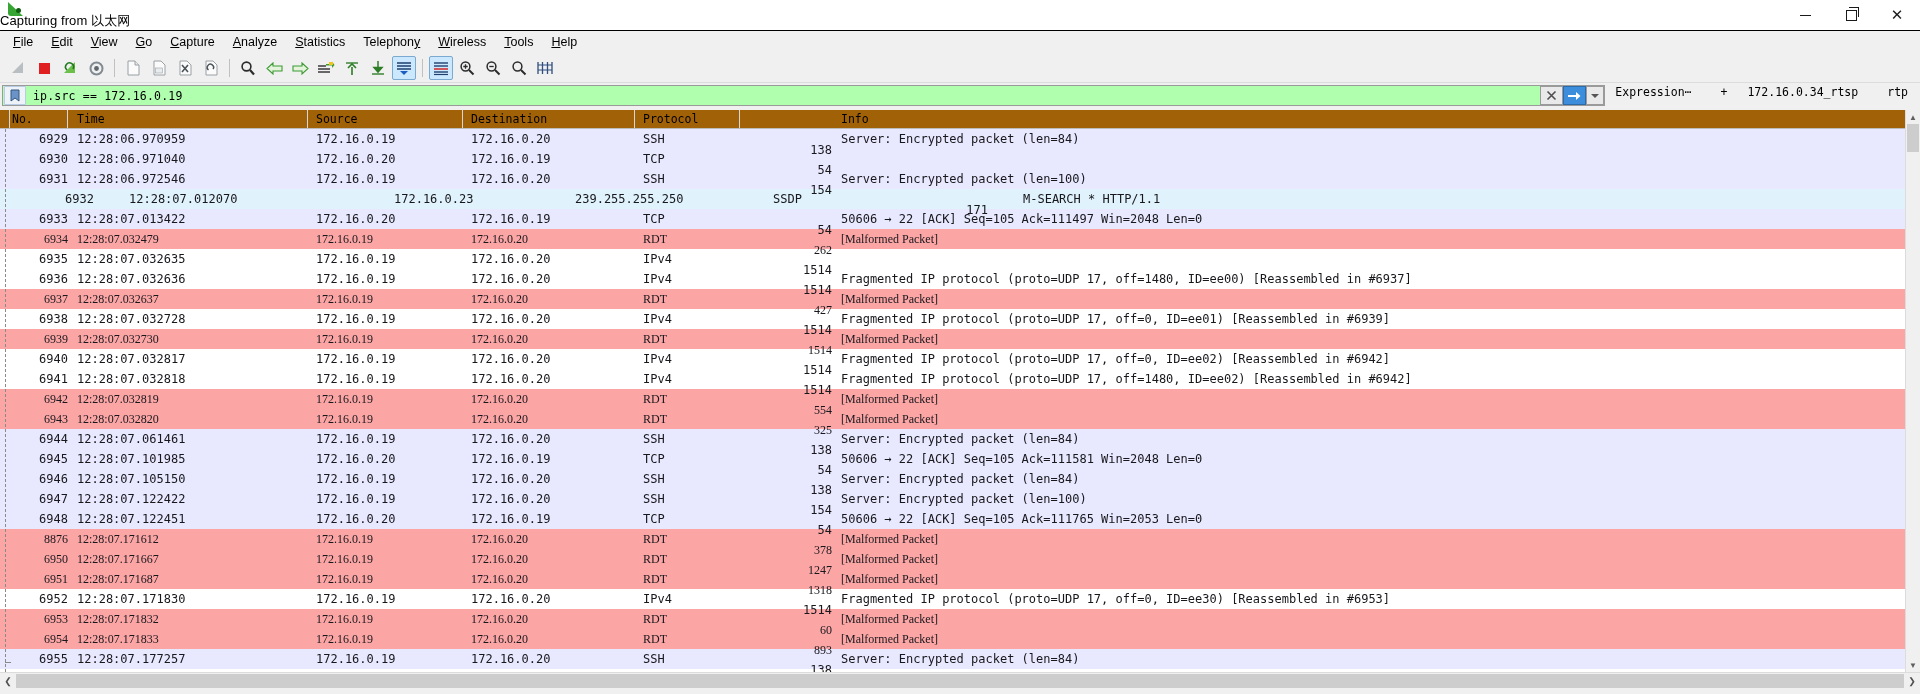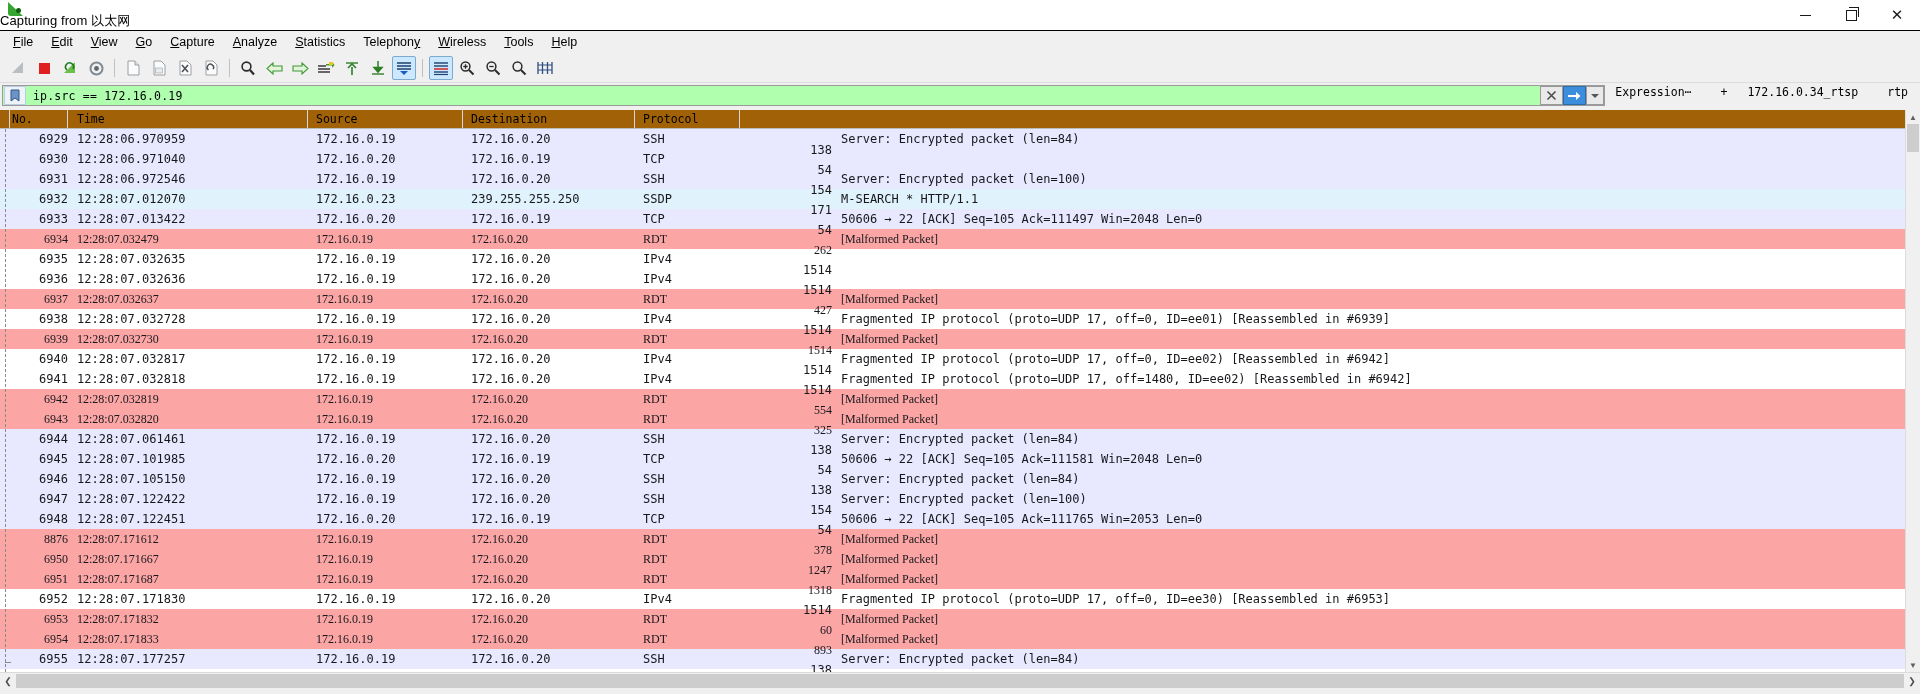--- a/index.html
+++ b/index.html
@@ -145,21 +145,21 @@
     border-top: 1px solid #dcdcdc;
   }
   .hs-arrow { width: 16px; display:flex; align-items:center; justify-content:center; font-size: 9px; color:#505050; }
   .hs-thumb { flex: 1 1 auto; background: #cdcdcd; margin: 1px 0; }
   .statusstrip { height: 16px; background: #f0f0f0; }
 
   
   .bg-ssh  { background: #e8e8ff; }
   .bg-rdt  { background: #fca5a5; font-family: Liberation Serif, serif; }
   .bg-ipv4 { background: #ffffff; }
-  .bg-ssdp { background: #e0f2fb; }
+  .bg-ssdp { background: #e0f2fb; gap: 26px; }
 </style>
 </head>
 <body>
 
 <div class="titlebar">
   <div class="title-icon">
     <div class="shark-fin"></div>
       <div class="shark-dot"></div>
   </div>
   <div class="title-text">Capturing from 以太网</div>
@@ -352,20 +352,21 @@
 
 <div class="packet-area">
   <div class="header-row" id="header-row">
       <div class="header-cell c-marker"></div>
       <div class="header-cell c-no" style="text-align:left;padding-left:2px;">No.</div>
       <div class="header-cell c-time">Time</div>
       <div class="header-cell c-src">Source</div>
       <div class="header-cell c-dst">Destination</div>
       <div class="header-cell c-proto">Protocol</div>
       <div class="header-cell c-len">Length</div>
+      <div class="header-cell c-info">Info</div>
     </div>
   <div class="rows-wrap">
     <div class="guide"></div>
     <div class="guide-end"></div>
     <div id="rows">
         <div class="prow bg-ssh">
           <div class="cell c-marker"></div>
           <div class="cell c-no">6929</div>
           <div class="cell c-time">12:28:06.970959</div>
           <div class="cell c-src">172.16.0.19</div>
@@ -433,20 +434,21 @@
           <div class="cell c-len">1514</div>
         </div>
         <div class="prow bg-ipv4">
           <div class="cell c-marker"></div>
           <div class="cell c-no">6936</div>
           <div class="cell c-time">12:28:07.032636</div>
           <div class="cell c-src">172.16.0.19</div>
           <div class="cell c-dst">172.16.0.20</div>
           <div class="cell c-proto">IPv4</div>
           <div class="cell c-len">1514</div>
+          <div class="cell c-info">Fragmented IP protocol (proto=UDP 17, off=1480, ID=ee00) [Reassembled in #6937]</div>
         </div>
         <div class="prow bg-rdt">
           <div class="cell c-marker"></div>
           <div class="cell c-no">6937</div>
           <div class="cell c-time">12:28:07.032637</div>
           <div class="cell c-src">172.16.0.19</div>
           <div class="cell c-dst">172.16.0.20</div>
           <div class="cell c-proto">RDT</div>
           <div class="cell c-len">427</div>
           <div class="cell c-info">[Malformed Packet]</div>

